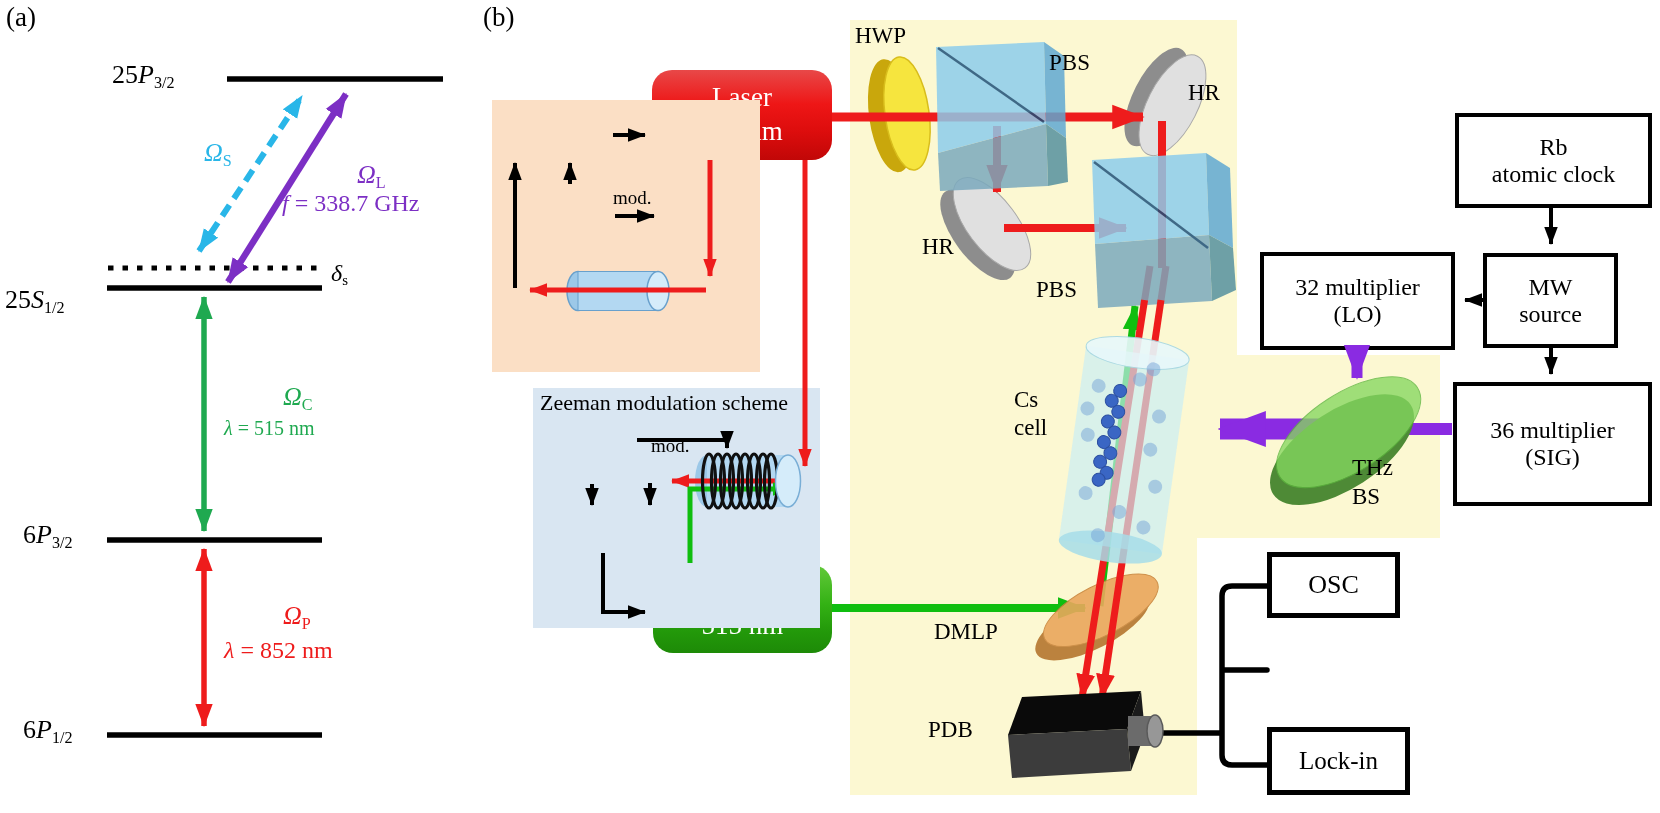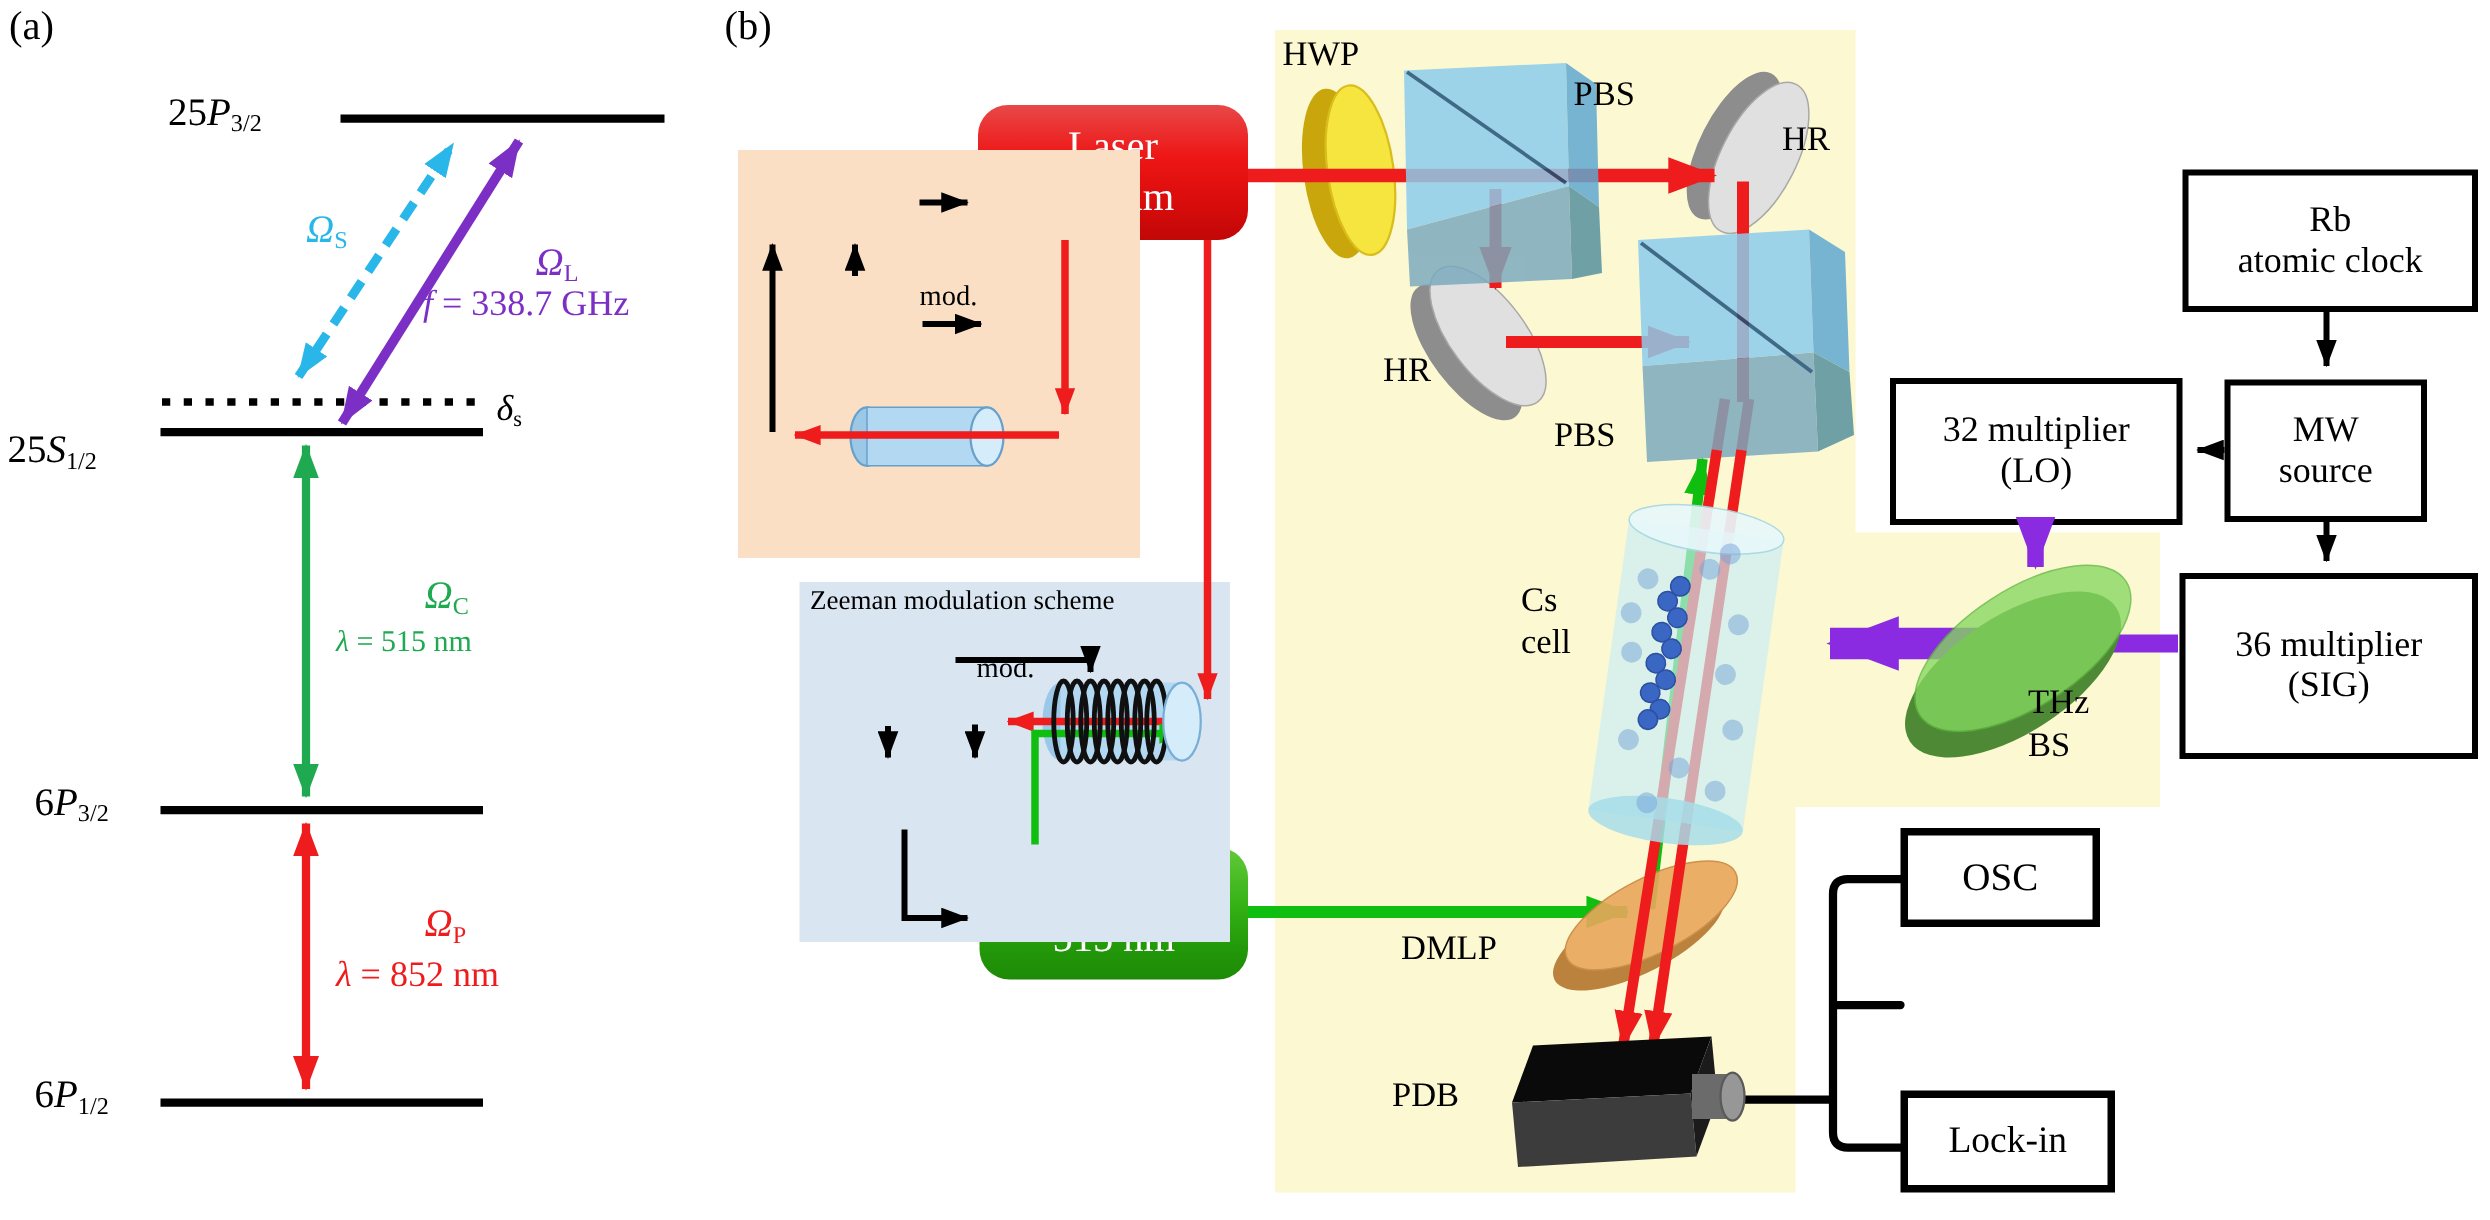--- a/index.html
+++ b/index.html
@@ -302,21 +302,21 @@
     <span class="it">λ</span><span> = 515 nm</span>
   </div>
   <div class="lbl" style="left:283px;top:602px;font-size:26px;color:#ee1c1c;">
     <span class="it">Ω</span><span class="sub">P</span>
   </div>
   <div class="lbl" style="left:224px;top:638px;font-size:24px;color:#ee1c1c;">
     <span class="it">λ</span><span> = 852 nm</span>
   </div>
 
   <div class="lbl" style="left:613px;top:188px;font-size:19px;">mod.</div>
-  <div class="lbl" style="left:540px;top:391px;font-size:18px;">Zeeman modulation scheme</div>
+  <div class="lbl" style="left:540px;top:391px;font-size:22px;">Zeeman modulation scheme</div>
   <div class="lbl" style="left:651px;top:436px;font-size:19px;">mod.</div>
 
   <div class="lbl" style="left:855px;top:24px;font-size:23px;">HWP</div>
   <div class="lbl" style="left:1049px;top:51px;font-size:23px;">PBS</div>
   <div class="lbl" style="left:1188px;top:81px;font-size:23px;">HR</div>
   <div class="lbl" style="left:922px;top:235px;font-size:23px;">HR</div>
   <div class="lbl" style="left:1036px;top:278px;font-size:23px;">PBS</div>
   <div class="lbl" style="left:1014px;top:386px;font-size:23px;line-height:1.2;">
     <div>Cs</div>
     <div>cell</div>

